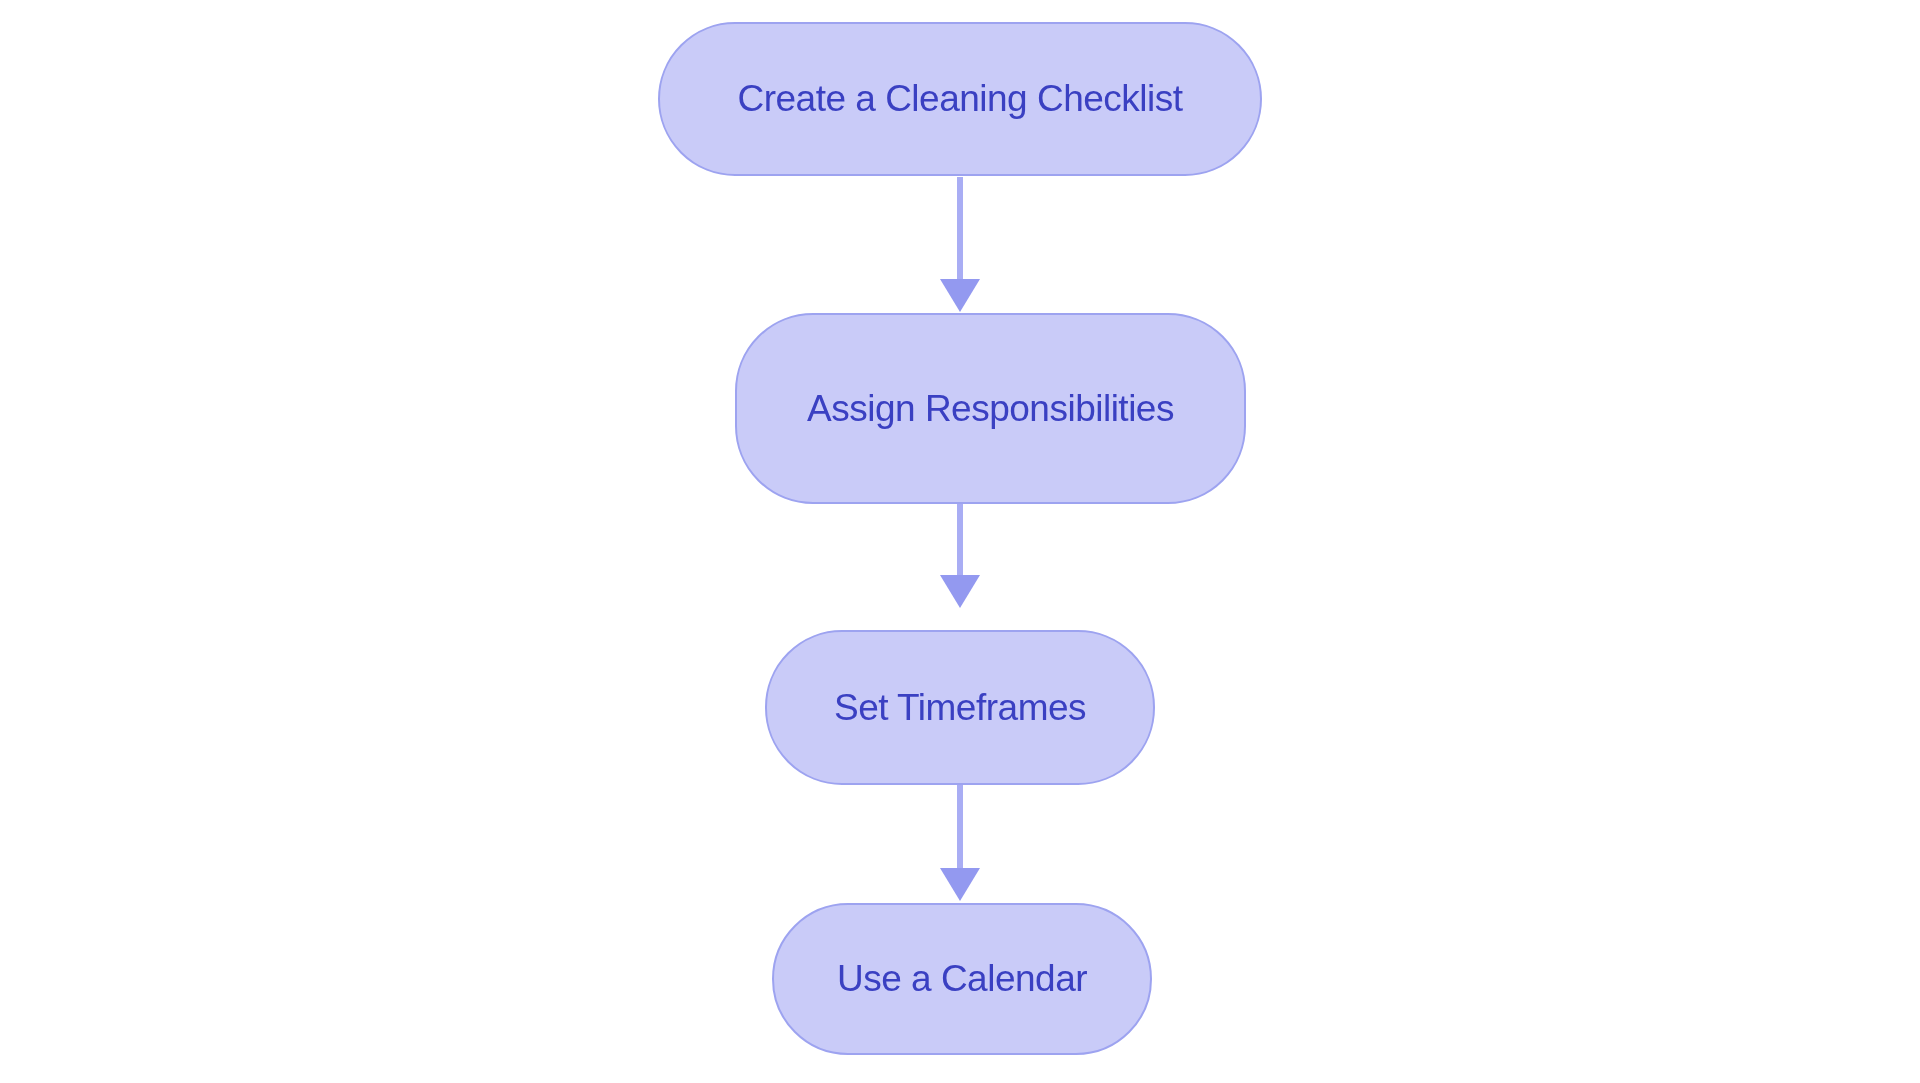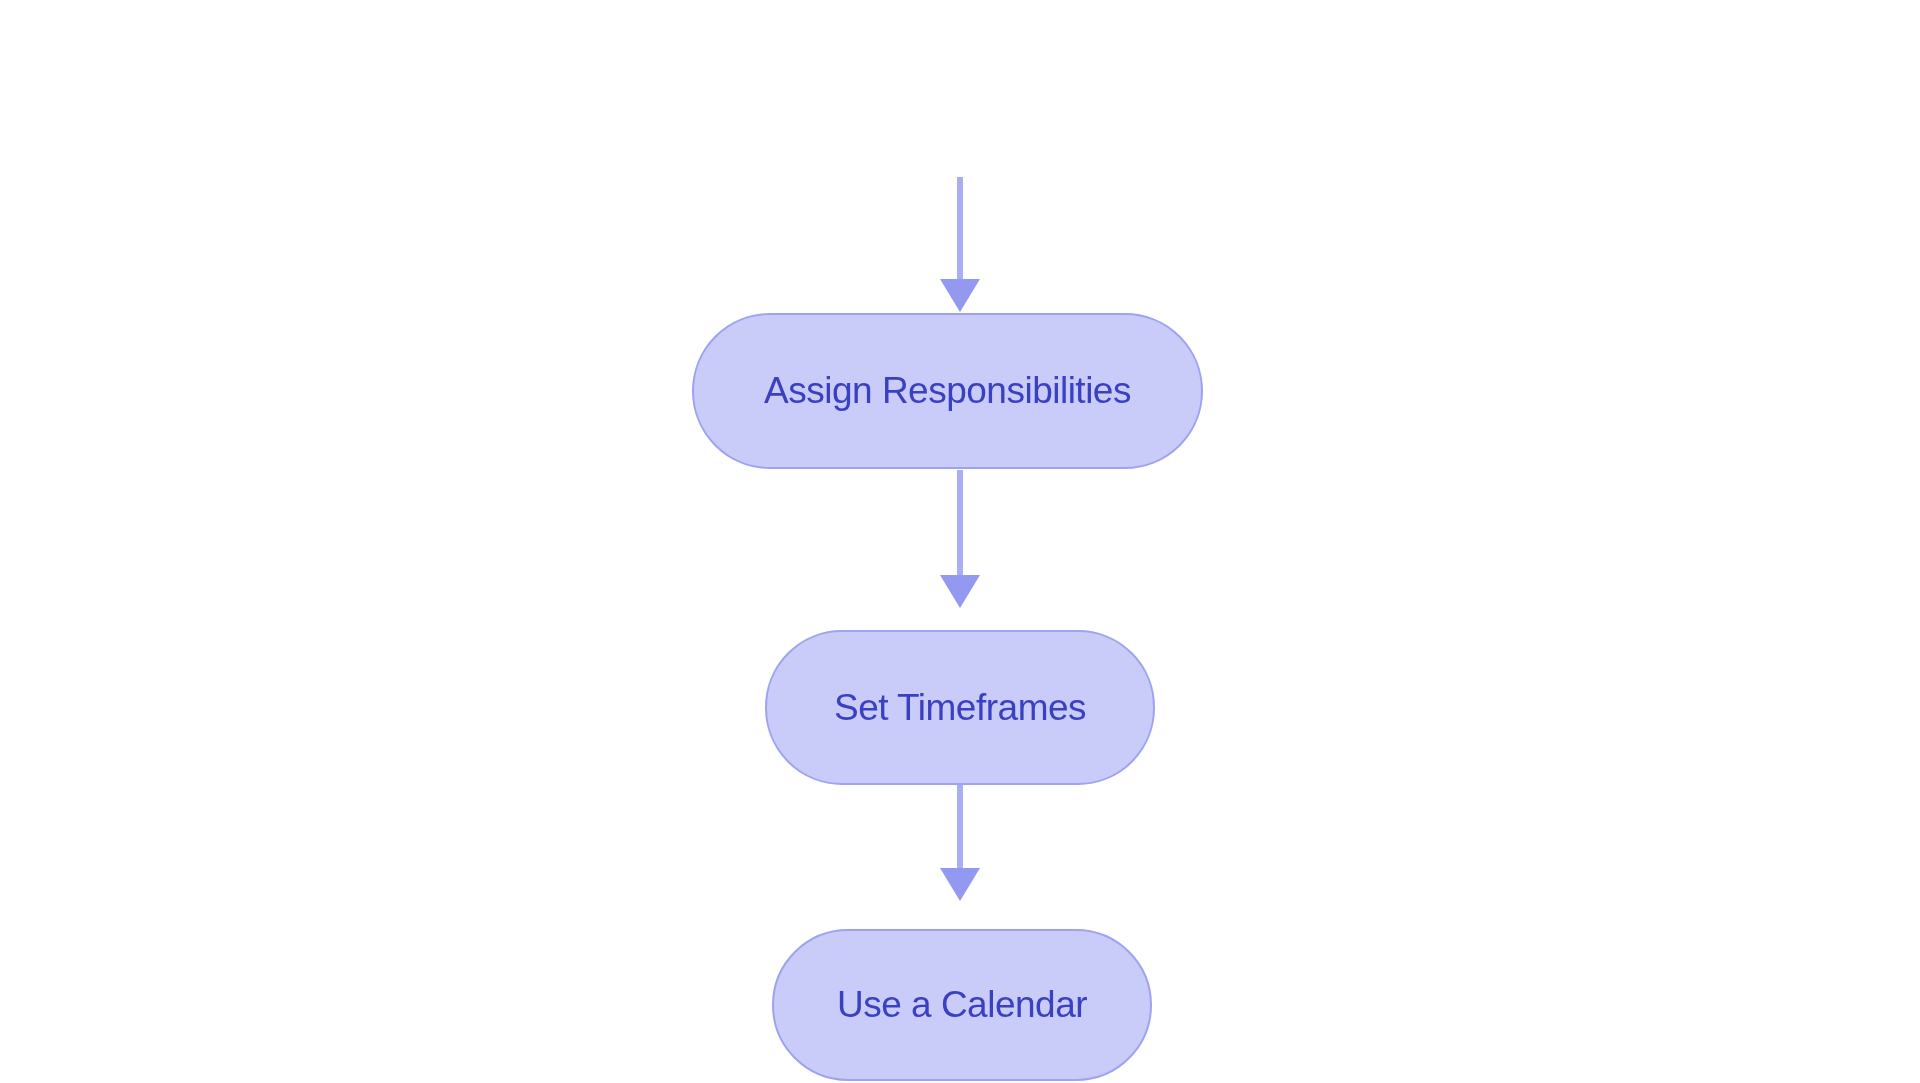--- a/index.html
+++ b/index.html
@@ -39,23 +39,23 @@
     display: flex;
     align-items: center;
     justify-content: center;
     text-align: center;
     color: var(--node-text, #3a40c2);
     font-size: 37px;
     letter-spacing: -0.5px;
     white-space: nowrap;
   }
   #node-1 { left: 658px; top: 22px;  width: 604px; height: 154px; border-radius: 77px; }
-  #node-2 { left: 692px; top: 313px; width: 511px; height: 156px; border-radius: 78px; }
+  #node-2 { left: 735px; top: 313px; width: 511px; height: 191px; border-radius: 78px; }
   #node-3 { left: 765px; top: 610px; width: 390px; height: 155px; border-radius: 77px; margin-top: 20px; }
-  #node-4 { left: 772px; top: 903px; width: 380px; height: 152px; border-radius: 76px; margin-top: 26px; }
+  #node-4 { left: 772px; top: 903px; width: 380px; height: 152px; border-radius: 76px; }
 </style>
 </head>
 <body>
 
 <div class="canvas">
 
   <svg class="edges" width="1920" height="1083" viewBox="0 0 1920 1083" aria-hidden="true">
     <g>
       <line class="edge-line" x1="960" y1="177" x2="960" y2="281"></line>
       <polygon class="edge-head" points="940,279 980,279 960,312"></polygon>
@@ -63,20 +63,23 @@
     <g>
       <line class="edge-line" x1="960" y1="470" x2="960" y2="577"></line>
       <polygon class="edge-head" points="940,575 980,575 960,608"></polygon>
     </g>
     <g>
       <line class="edge-line" x1="960" y1="766" x2="960" y2="870"></line>
       <polygon class="edge-head" points="940,868 980,868 960,901"></polygon>
     </g>
   </svg>
 
+  <div class="flow-node" id="node-1">
+    <span>Create a Cleaning Checklist</span>
+  </div>
 
   <div class="flow-node" id="node-2">
     <span>Assign Responsibilities</span>
   </div>
 
   <div class="flow-node" id="node-3">
     <span>Set Timeframes</span>
   </div>
 
   <div class="flow-node" id="node-4">

